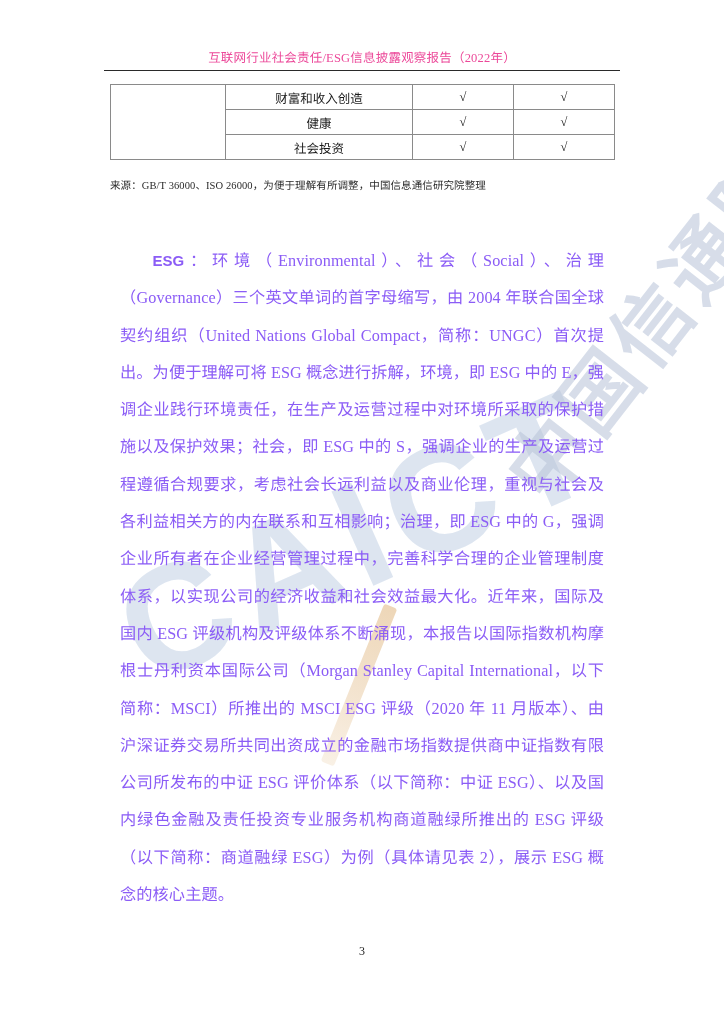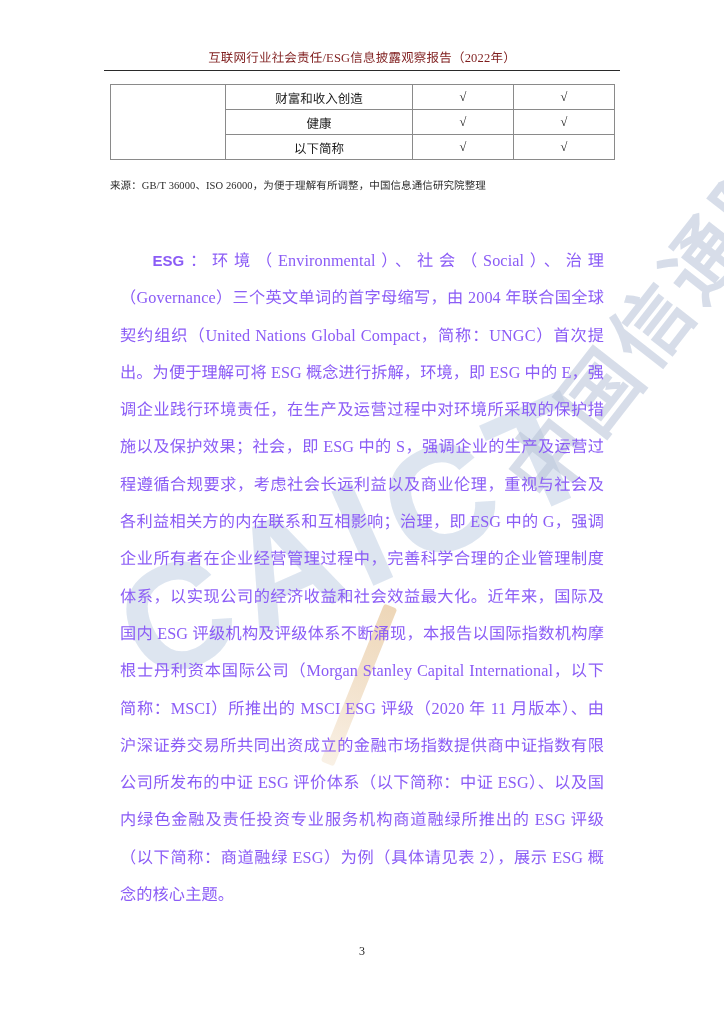--- a/index.html
+++ b/index.html
@@ -76,21 +76,21 @@
   
   .hdr {
     position: absolute;
     left: 104px;
     top: 50px;
     width: 516px;
     text-align: center;
   }
   .hdr-title {
     font-size: 12.5px;
-    color: #7f1d1d;
+    color: #ec4899;
     letter-spacing: 0.2px;
     line-height: 16px;
     white-space: nowrap;
   }
   .hdr-rule {
     position: absolute;
     left: 104px;
     top: 70px;
     width: 516px;
     height: 0;
@@ -192,21 +192,21 @@
             <td class="c-topic">财富和收入创造</td>
             <td class="c-chk chk">√</td>
             <td class="c-chk chk">√</td>
           </tr>
           <tr>
             <td class="c-topic">健康</td>
             <td class="c-chk chk">√</td>
             <td class="c-chk chk">√</td>
           </tr>
           <tr>
-            <td class="c-topic">以下简称</td>
+            <td class="c-topic">社会投资</td>
             <td class="c-chk chk">√</td>
             <td class="c-chk chk">√</td>
           </tr>
         </tbody>
       </table>
     </div>
 
     <div class="src">来源：GB/T 36000、ISO 26000，为便于理解有所调整，中国信息通信研究院整理</div>
 
     <div class="body">

